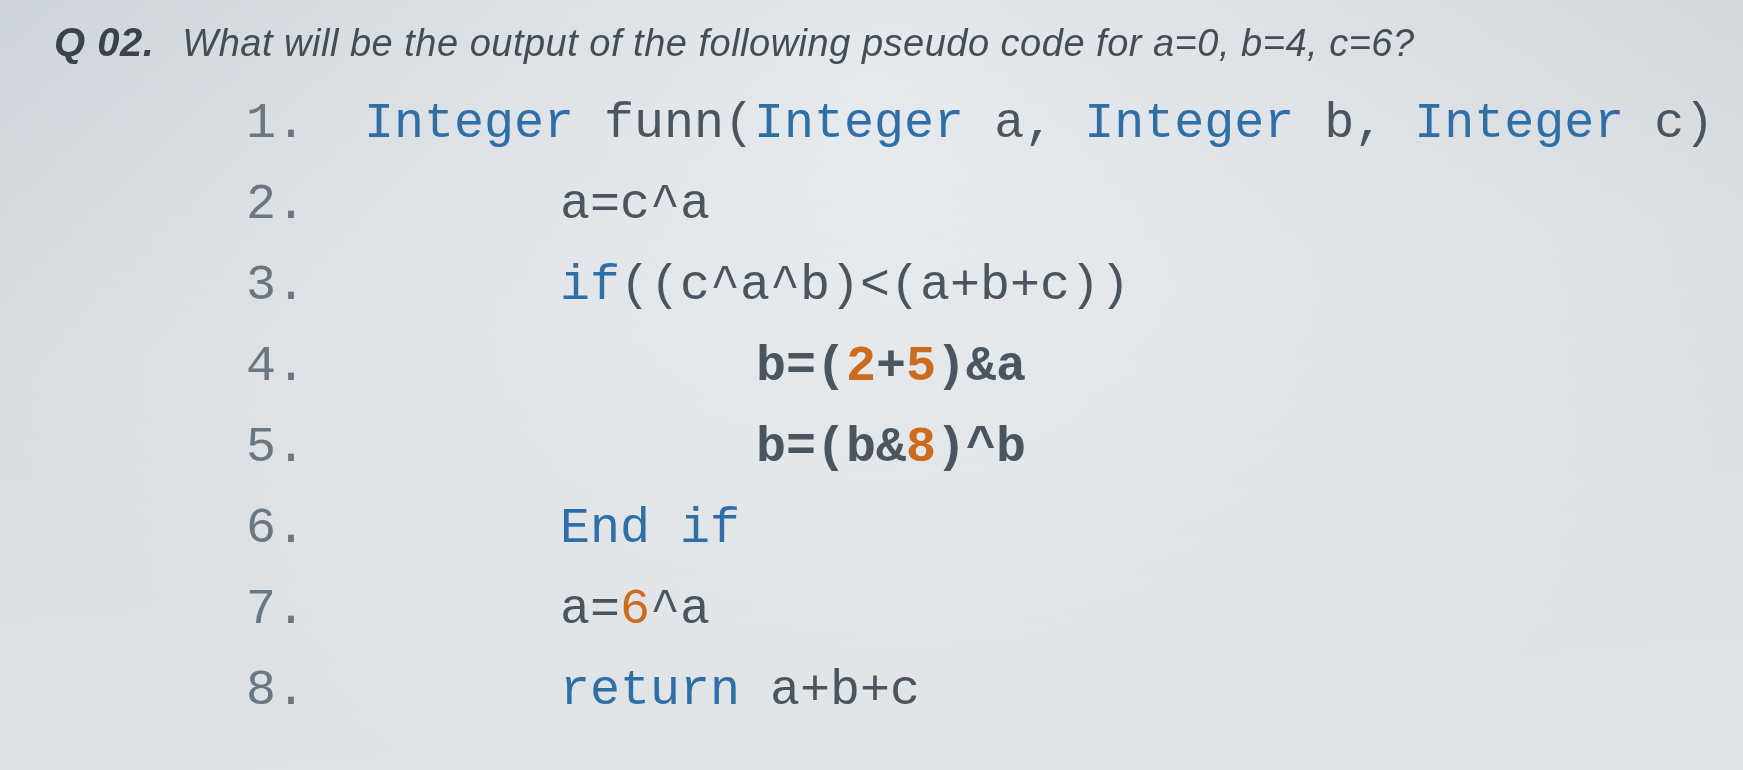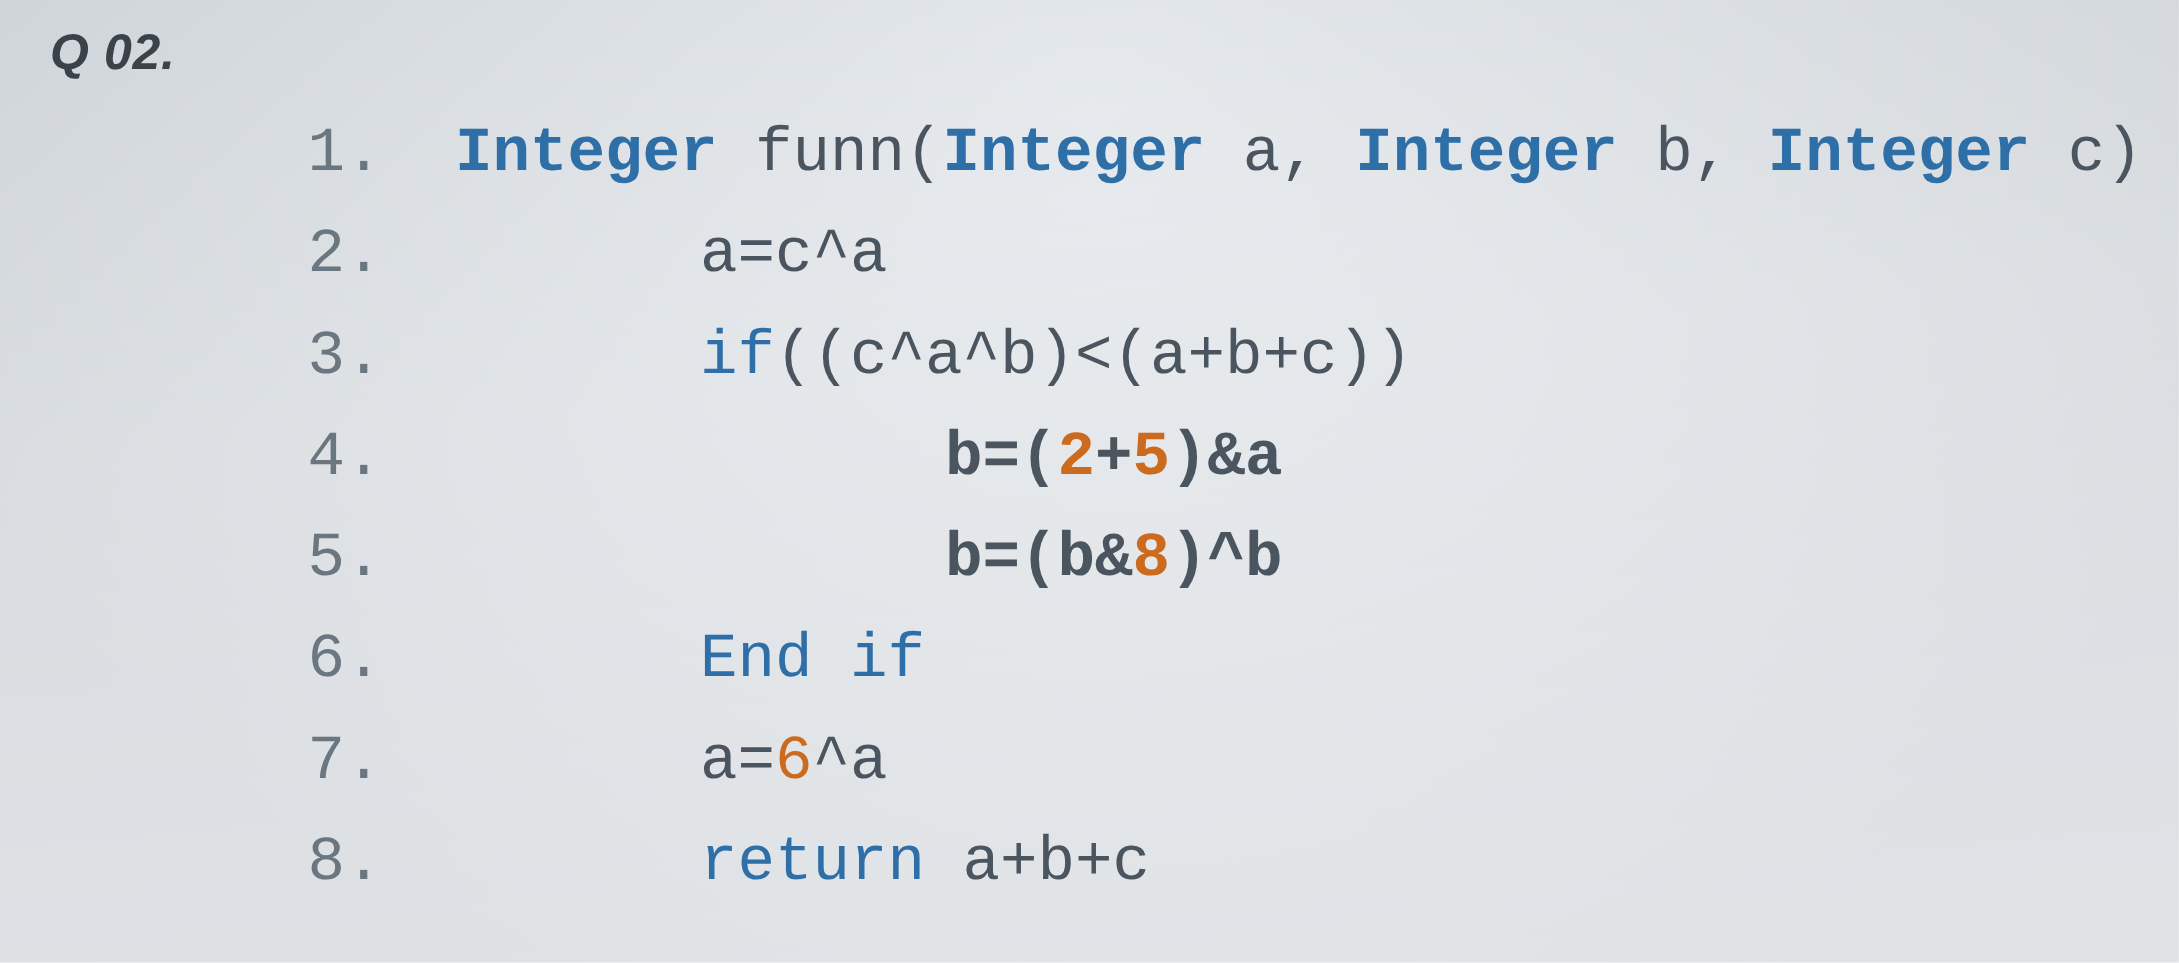--- a/index.html
+++ b/index.html
@@ -23,21 +23,21 @@
   }
   .question-header {
     display: flex;
     align-items: baseline;
     gap: 28px;
     font-style: italic;
     font-weight: 600;
     color: #444c54;
     font-size: 38px;
     letter-spacing: 0.5px;
-    margin-left: 0;
+    margin-left: 14px;
   }
   .question-header .qnum {
     font-weight: 700;
     font-style: italic;
     color: #3b434a;
     font-size: 40px;
   }
   .question-header .qtext {
     font-weight: 500;
   }
@@ -64,33 +64,36 @@
   .ln {
     display: flex;
   }
   .lineno {
     width: 66px;
     color: #6a7680;
     text-align: right;
     margin-right: 58px;
   }
   .kw   { color: #2f6fa8; }   
-  .type { color: #2f6fa8; font-weight: bold; }   
+  .type { color: #2f6fa8; }   
   .num  { color: #cc6a1d; }
   .txt  { color: #4a555f; }
   .indent1 { padding-left: 196px; }
   .indent2 { padding-left: 392px; font-weight: bold; }
 </style>
 </head>
 <body>
 
 <div class="page">
 
   <div class="question-header">
     <span class="qnum">Q 02.</span>
+    <span class="qtext">
+      <span>What will be the output of the following pseudo code for </span><span class="eq">a=0, b=4, c=6?</span>
+    </span>
   </div>
 
   <div class="code-area">
     <div class="gutter-bar"></div>
     <div class="code-lines" id="code-lines"><div class="ln"><span class="lineno">1.</span><span><span class="type">Integer</span><span class="txt"> funn(</span><span class="type">Integer</span><span class="txt"> a, </span><span class="type">Integer</span><span class="txt"> b, </span><span class="type">Integer</span><span class="txt"> c)</span></span></div><div class="ln"><span class="lineno">2.</span><span class="indent1"><span class="txt">a=c^a</span></span></div><div class="ln"><span class="lineno">3.</span><span class="indent1"><span class="kw">if</span><span class="txt">((c^a^b)&lt;(a+b+c))</span></span></div><div class="ln"><span class="lineno">4.</span><span class="indent2"><span class="txt">b=(</span><span class="num">2</span><span class="txt">+</span><span class="num">5</span><span class="txt">)&amp;a</span></span></div><div class="ln"><span class="lineno">5.</span><span class="indent2"><span class="txt">b=(b&amp;</span><span class="num">8</span><span class="txt">)^b</span></span></div><div class="ln"><span class="lineno">6.</span><span class="indent1"><span class="kw">End if</span></span></div><div class="ln"><span class="lineno">7.</span><span class="indent1"><span class="txt">a=</span><span class="num">6</span><span class="txt">^a</span></span></div><div class="ln"><span class="lineno">8.</span><span class="indent1"><span class="kw">return</span><span class="txt"> a+b+c</span></span></div></div>
   </div>
 
 </div>
 
 </body></html>

